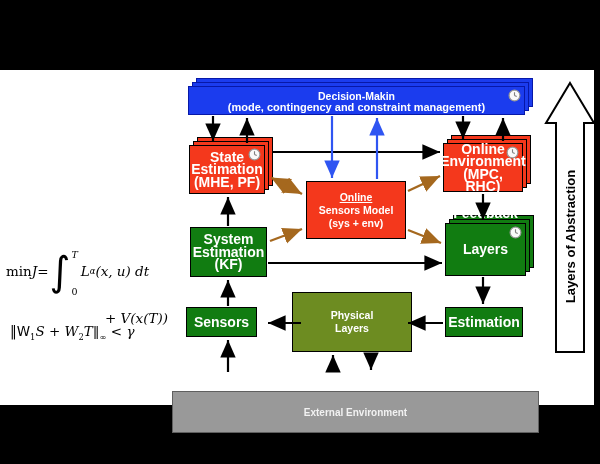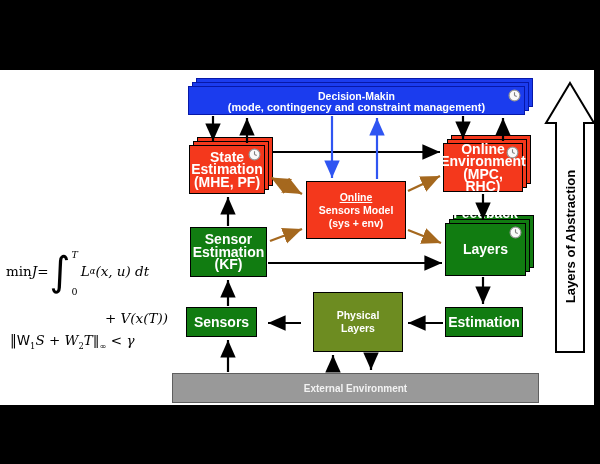--- a/index.html
+++ b/index.html
@@ -15,21 +15,21 @@
   sub{font-size:0.62em;}
   #f1{left:4px;top:76px;font-size:13.5px;line-height:24px;}
   #f1 .l2{padding-left:24px;}
   #f2{left:6px;top:178px;font-size:13.5px;width:176px;}
   #f2 .row{display:flex;align-items:center;}
   .bigint{font-size:40px;font-family:"DejaVu Sans",sans-serif;line-height:40px;margin:0 1px;}
   .lims{display:flex;flex-direction:column;justify-content:space-between;height:44px;
         font-size:9.5px;padding:1px 3px 1px 0;}
   .lims .lo{padding-top:26px;}
   #f2 .l2{text-align:right;padding-right:14px;margin-top:16px;}
-  #f3{left:10px;top:262px;font-size:13.5px;}
+  #f3{left:10px;top:253px;font-size:13.5px;}
 
   
   .box{position:absolute;box-sizing:border-box;border:1.5px solid #000;display:flex;
        flex-direction:column;align-items:center;justify-content:center;text-align:center;
        color:#fff;font-weight:bold;z-index:3;}
   .ghost{position:absolute;box-sizing:border-box;border:1.5px solid #000;}
   .red{background:#f4381c;}
   .green{background:#117c11;}
   .olive{background:#6d8c21;}
   .blue{background:#1b3cee;border-color:#0718a8;}
@@ -110,49 +110,49 @@
     <div>(MPC, RHC)</div>
   </div>
 
   <div class="box red t11" style="left:306px;top:181px;width:100px;height:58px;">
     <div class="ul">Online</div>
     <div>Sensors Model</div>
     <div>(sys + env)</div>
   </div>
 
   <div class="box green t10" style="left:190px;top:227px;width:77px;height:50px;">
-    <div>Sensor</div>
+    <div>System</div>
     <div>Estimation</div>
     <div>(KF)</div>
   </div>
 
   <div class="box green t10" style="left:445px;top:223px;width:81px;height:53px;gap:24px;">
     <svg class="clock" viewBox="0 0 14 14">
         <circle cx="7" cy="7" r="5.8" fill="#fafafa" stroke="#999" stroke-width="1.3"></circle>
         <path d="M7 7 L7 3.4 M7 7 L9.4 8.1" stroke="#808080" stroke-width="1.2" fill="none"></path>
       </svg>
     <div>Feedback</div>
     <div>Layers</div>
     <div>(PID)</div>
   </div>
 
   <div class="box green t10" style="left:186px;top:307px;width:71px;height:30px;">
     <div>Sensors</div>
   </div>
 
-  <div class="box olive t11" style="left:313px;top:292px;width:90px;height:60px;">
+  <div class="box olive t11" style="left:292px;top:292px;width:120px;height:60px;">
     <div>Physical</div>
     <div>Layers</div>
   </div>
 
   <div class="box green t10" style="left:445px;top:307px;width:78px;height:30px;">
     <div>Estimation</div>
   </div>
 
-  <div class="box grayb" style="left:172px;top:373px;width:367px;height:30px;font-size:10px;">
+  <div class="box grayb" style="left:172px;top:391px;width:367px;height:42px;font-size:10px;">
     <div>External Environment</div>
   </div>
 
   <svg id="bigarrow" viewBox="0 0 600 464">
     <polygon points="570,83 594,123 584,123 584,352 556,352 556,123 546,123" fill="#ffffff" stroke="#000000" stroke-width="2" stroke-linejoin="miter"></polygon>
   </svg>
   <div id="layers-label">Layers of Abstraction</div>
 
   <svg id="arrows" viewBox="0 0 600 464">
     <defs>

